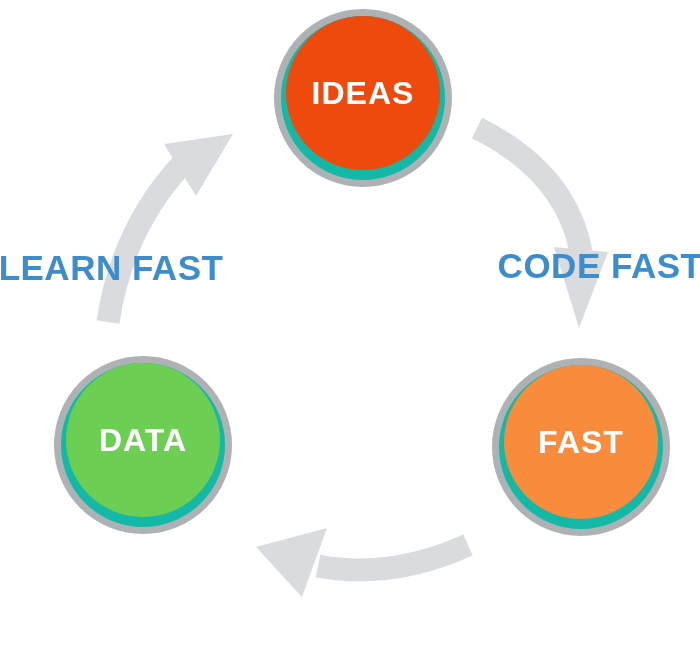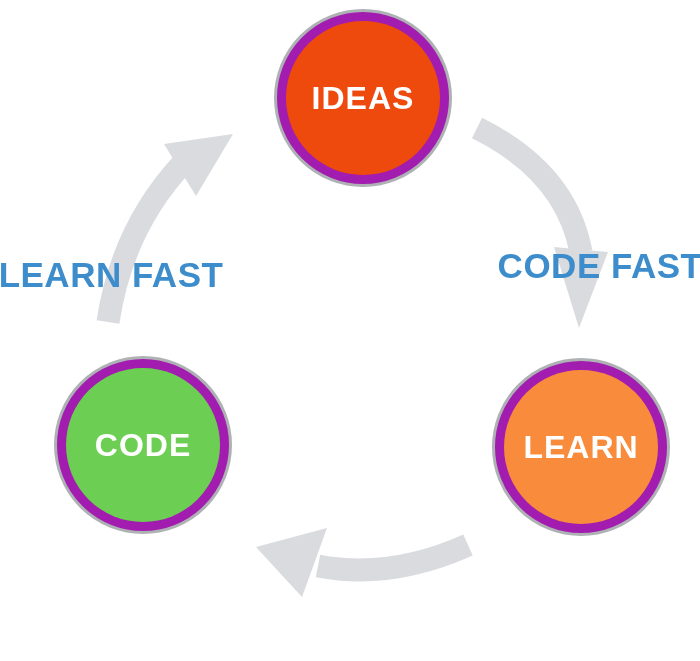--- a/index.html
+++ b/index.html
@@ -21,24 +21,23 @@
     fill: none;
     stroke-width: 23px;
   }
   .node {
     position: absolute;
     z-index: 2;
     width: 178px;
     height: 178px;
     box-sizing: border-box;
     border-radius: 50%;
-    background: #a21caf;
-    border: 3px solid #f97316;
+    background: #14b8a6;
+    border: 7px solid #f97316;
     display: flex;
-    align-items: center;
     justify-content: center;
   }
   .node-inner {
     width: 154px;
     height: 154px;
     border-radius: 50%;
     display: flex;
     align-items: center;
     justify-content: center;
   }
@@ -52,21 +51,21 @@
     z-index: 3;
     transform: translate(-50%, -50%);
     font-weight: bold;
     font-size: 35px;
     letter-spacing: 0.5px;
     white-space: nowrap;
   }
   .pos-ideas   { left: 274px; top: 9px; }
   .pos-code    { left: 492px; top: 358px; }
   .pos-data    { left: 54px;  top: 356px; }
-  .pos-learn   { left: 111px; top: 275px; }
+  .pos-learn   { left: 111px; top: 268px; }
   .pos-codefast{ left: 600px; top: 266px; }
   .pos-measure { left: 364px; top: 628px; }
 </style>
 </head>
 <body>
 
 <div class="stage">
 
   <svg class="arrows" viewBox="0 0 700 661" xmlns="http://www.w3.org/2000/svg">
 
@@ -87,27 +86,27 @@
   </svg>
 
   <div class="node pos-ideas" style="border-color: rgb(175, 178, 181);">
     <div class="node-inner" style="background-color: rgb(238, 74, 14);">
       <span class="node-label" style="color: rgb(255, 255, 255);">IDEAS</span>
     </div>
   </div>
 
   <div class="node pos-code" style="border-color: rgb(175, 178, 181);">
     <div class="node-inner" style="background-color: rgb(249, 139, 60);">
-      <span class="node-label" style="color: rgb(255, 255, 255);">LEARN</span>
+      <span class="node-label" style="color: rgb(255, 255, 255);">FAST</span>
     </div>
   </div>
 
   <div class="node pos-data" style="border-color: rgb(175, 178, 181);">
     <div class="node-inner" style="background-color: rgb(108, 206, 82);">
-      <span class="node-label" style="color: rgb(255, 255, 255);">CODE</span>
+      <span class="node-label" style="color: rgb(255, 255, 255);">DATA</span>
     </div>
   </div>
 
   <div class="edge-label pos-learn" style="color: rgb(61, 141, 204);">LEARN FAST</div>
 
   <div class="edge-label pos-codefast" style="color: rgb(61, 141, 204);">CODE FAST</div>
 
 
 </div>
 

